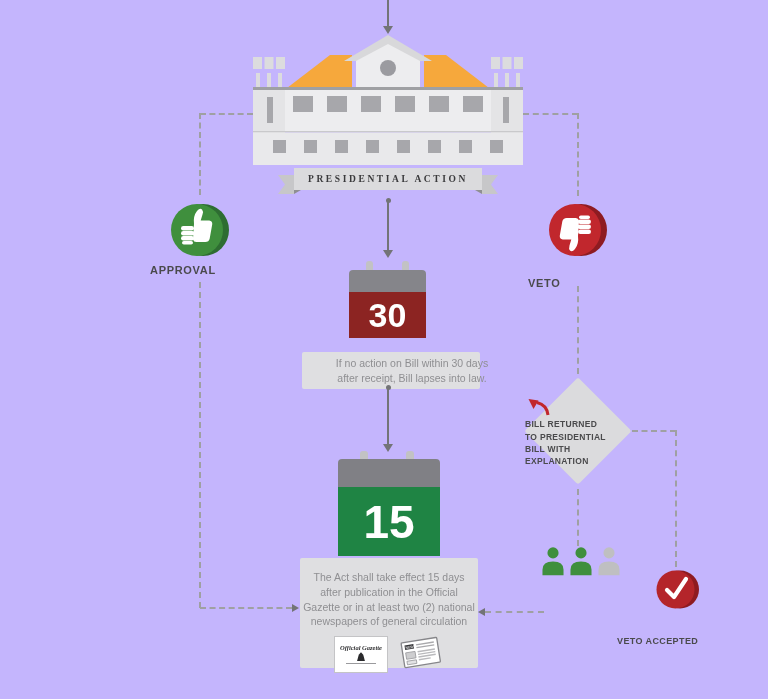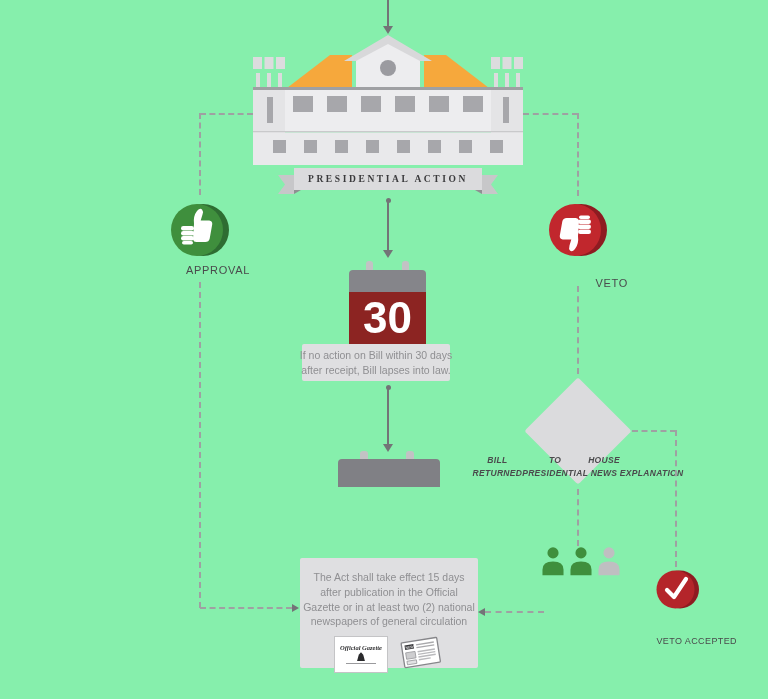--- a/index.html
+++ b/index.html
@@ -2,47 +2,47 @@
 <html style="--approval_green: #3F8F3D; --approval_green_dark: #2E6D32; --calendar_green: #1F8444; --veto_red: #C1272D; --veto_red_dark: #8E1B21; --calendar_red: #8C2422; --accepted_red: #B4252A; --roof_orange: #F6A83C; --box_bg: #DFDFE1; --box_text: #8F8F92; --label_text: #4A4A4C; --dash_gray: #9FA0A2; --person_gray: #BFBFC1;"><head>
 <meta charset="utf-8">
 <style>
   :root{
     --approval_green:#3F8F3D; --approval_green_dark:#2E6D32; --calendar_green:#1F8444;
     --veto_red:#C1272D; --veto_red_dark:#8E1B21; --calendar_red:#8C2422; --accepted_red:#B4252A;
     --roof_orange:#F6A83C; --box_bg:#DFDFE1; --box_text:#8F8F92; --label_text:#4A4A4C;
     --dash_gray:#9FA0A2; --person_gray:#BFBFC1; --arrow_gray:#737477;
   }
   html,body{margin:0;padding:0;background:#fff;}
-  #canvas{position:relative;width:768px;height:699px;background:#86efac;overflow:hidden;
+  #canvas{position:relative;width:768px;height:699px;background:#c4b5fd;overflow:hidden;
           font-family:"Liberation Sans",sans-serif;}
   .abs{position:absolute;}
   .dh{position:absolute;height:0;border-top:2px dashed var(--dash_gray);}
   .dv{position:absolute;width:0;border-left:2px dashed var(--dash_gray);}
   .sline{position:absolute;background:var(--arrow_gray);}
   .tri-down{position:absolute;width:0;height:0;border-left:5px solid transparent;
             border-right:5px solid transparent;border-top:8px solid var(--arrow_gray);}
   .tri-right{position:absolute;width:0;height:0;border-top:4.5px solid transparent;
              border-bottom:4.5px solid transparent;border-left:7px solid var(--arrow_gray);}
   .tri-left{position:absolute;width:0;height:0;border-top:4.5px solid transparent;
             border-bottom:4.5px solid transparent;border-right:7px solid var(--arrow_gray);}
   .dot{position:absolute;width:5px;height:5px;border-radius:50%;background:var(--arrow_gray);}
-  .label{position:absolute;text-align:right;font-weight:normal;color:var(--label_text);
+  .label{position:absolute;text-align:left;font-weight:bold;color:var(--label_text);
          font-size:11px;letter-spacing:.7px;}
   .graybox{position:absolute;background:var(--box_bg);border-radius:2px;display:flex;
            align-items:center;justify-content:center;flex-direction:column;}
   .boxtext{color:var(--box_text);font-size:10.5px;line-height:1.42;text-align:center;}
   .peg{position:absolute;background:#C2C2C4;border-radius:3px;}
   .calhead{position:absolute;border-radius:4px 4px 0 0;}
   .calbody{position:absolute;display:flex;align-items:center;justify-content:center;
            color:#fff;font-weight:bold;}
   .banner-text{position:absolute;text-align:center;font-family:"Liberation Serif",serif;
                font-size:9.5px;font-weight:600;letter-spacing:2.6px;color:#3A3A3C;}
   .diamond{position:absolute;background:#DBDBDD;transform:rotate(45deg);border-radius:3px;}
-  .diamond-content{position:absolute;display:flex;flex-direction:row;align-items:flex-end;
-                   justify-content:center;text-align:center;font-style:italic;}
+  .diamond-content{position:absolute;display:flex;flex-direction:column;align-items:flex-start;
+                   justify-content:center;text-align:center;}
   .diamond-line{font-size:8.5px;font-weight:bold;color:var(--label_text);line-height:1.45;
                 letter-spacing:.3px;}
   .gazette{position:absolute;background:#fff;border:1px solid #C4C4C6;display:flex;
            flex-direction:column;align-items:center;justify-content:center;}
   .gazette-title{font-family:"Liberation Serif",serif;font-weight:bold;font-style:italic;
                  font-size:6.5px;color:#2F2F31;white-space:nowrap;}
   .gazette-seal{width:8px;height:9px;background:#2A2A2C;margin:1px auto 2px auto;
                 clip-path:polygon(50% 0,78% 28%,100% 100%,0 100%,22% 28%);}
   .gazette-rule{width:30px;height:1px;background:#9A9A9D;}
 </style>
@@ -140,33 +140,34 @@
       <rect x="11" y="30" width="13.5" height="4.6" rx="2.3"></rect>
       <rect x="11" y="35" width="13" height="4.6" rx="2.3"></rect>
       <rect x="12" y="40" width="11" height="3.6" rx="1.8"></rect>
     </g>
   </svg>
   <div class="label" style="left:528px;top:277px;width:100px;">VETO</div>
 
   <div class="peg" style="left:366px;top:261px;width:7px;height:16px;"></div>
   <div class="peg" style="left:402px;top:261px;width:7px;height:16px;"></div>
   <div class="calhead" style="left:349px;top:270px;width:77px;height:22px;background:#85858A;"></div>
-  <div class="calbody" style="left:349px;top:292px;width:77px;height:52px;background:var(--calendar_red);font-size:44px;">30</div>
-
-  <div class="graybox" style="left:302px;top:344px;width:148px;height:37px;">
+  <div class="calbody" style="left:349px;top:292px;width:77px;height:46px;background:var(--calendar_red);font-size:34px;">30</div>
+
+  <div class="graybox" style="left:302px;top:352px;width:136px;height:37px;padding-left:42px;">
     <div class="boxtext" style="width:166px;">If no action on Bill within 30 days after receipt, Bill lapses into law.</div>
   </div>
 
   <div class="dot" style="left:385.5px;top:385px;"></div>
   <div class="sline" style="left:387px;top:389px;width:1.8px;height:55px;"></div>
   <div class="tri-down" style="left:383px;top:444px;"></div>
 
   <div class="peg" style="left:360px;top:451px;width:8px;height:17px;"></div>
   <div class="peg" style="left:406px;top:451px;width:8px;height:17px;"></div>
   <div class="calhead" style="left:338px;top:459px;width:102px;height:28px;background:#808085;"></div>
+  <div class="calbody" style="left:338px;top:487px;width:102px;height:69px;background:var(--calendar_green);font-size:46px;">15</div>
 
   <div class="graybox" style="left:300px;top:558px;width:178px;height:110px;">
     <div class="boxtext" style="width:172px;margin-top:17px;">The Act shall take effect 15 days after publication in the Official Gazette or in at least two (2) national newspapers of general circulation</div>
     <div class="abs" style="position:relative;display:flex;align-items:center;gap:10px;margin-top:6px;">
       <div class="gazette" style="position:relative;width:52px;height:35px;">
         <div class="gazette-title">Official Gazette</div>
         <div class="gazette-seal"></div>
         <div class="gazette-rule"></div>
       </div>
       <svg width="46" height="38" viewBox="0 0 46 38" style="position:relative;">
@@ -188,21 +189,21 @@
   </div>
 
   <div class="diamond" style="left:540px;top:393px;width:76px;height:76px;"></div>
   <div class="diamond-content" style="left:525px;top:385px;width:106px;height:94px;">
     <svg width="26" height="20" viewBox="0 0 26 20" style="margin-bottom:2px;">
       <path d="M23 19 Q22 9 12 6.5" stroke="#C1272D" stroke-width="3" fill="none"></path>
       <polygon points="3.5,3 13.5,4.5 8.5,13" fill="#C1272D"></polygon>
     </svg>
     <div class="diamond-line">BILL RETURNED</div>
     <div class="diamond-line">TO PRESIDENTIAL</div>
-    <div class="diamond-line">HOUSE NEWS</div>
+    <div class="diamond-line">BILL WITH</div>
     <div class="diamond-line">EXPLANATION</div>
   </div>
 
   <div class="abs" style="left:540px;top:546px;width:82px;display:flex;justify-content:center;gap:6px;">
     <svg width="22" height="31" viewBox="0 0 23 31">
       <circle cx="11.5" cy="6.5" r="5.8" style="fill:var(--approval_green)"></circle>
       <path d="M0.5 30 v-6 q0 -8.5 11 -8.5 q11 0 11 8.5 v6 z" style="fill:var(--approval_green)"></path>
     </svg>
     <svg width="22" height="31" viewBox="0 0 23 31">
       <circle cx="11.5" cy="6.5" r="5.8" style="fill:var(--approval_green)"></circle>

